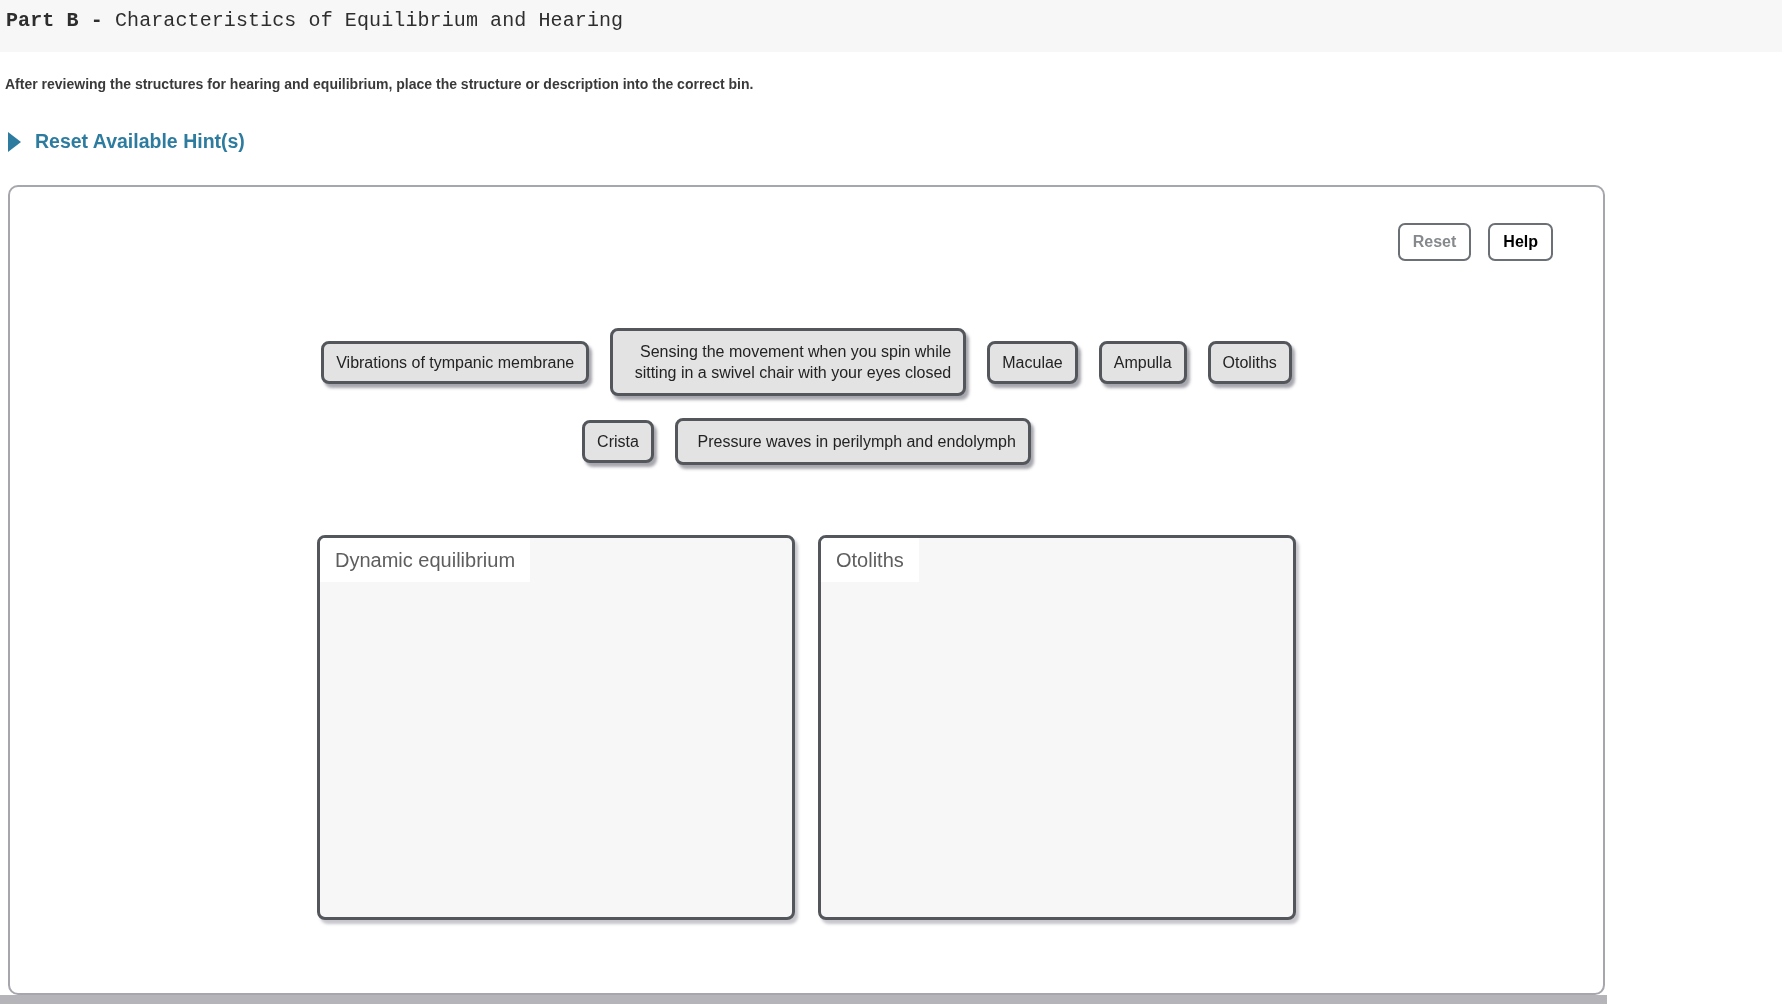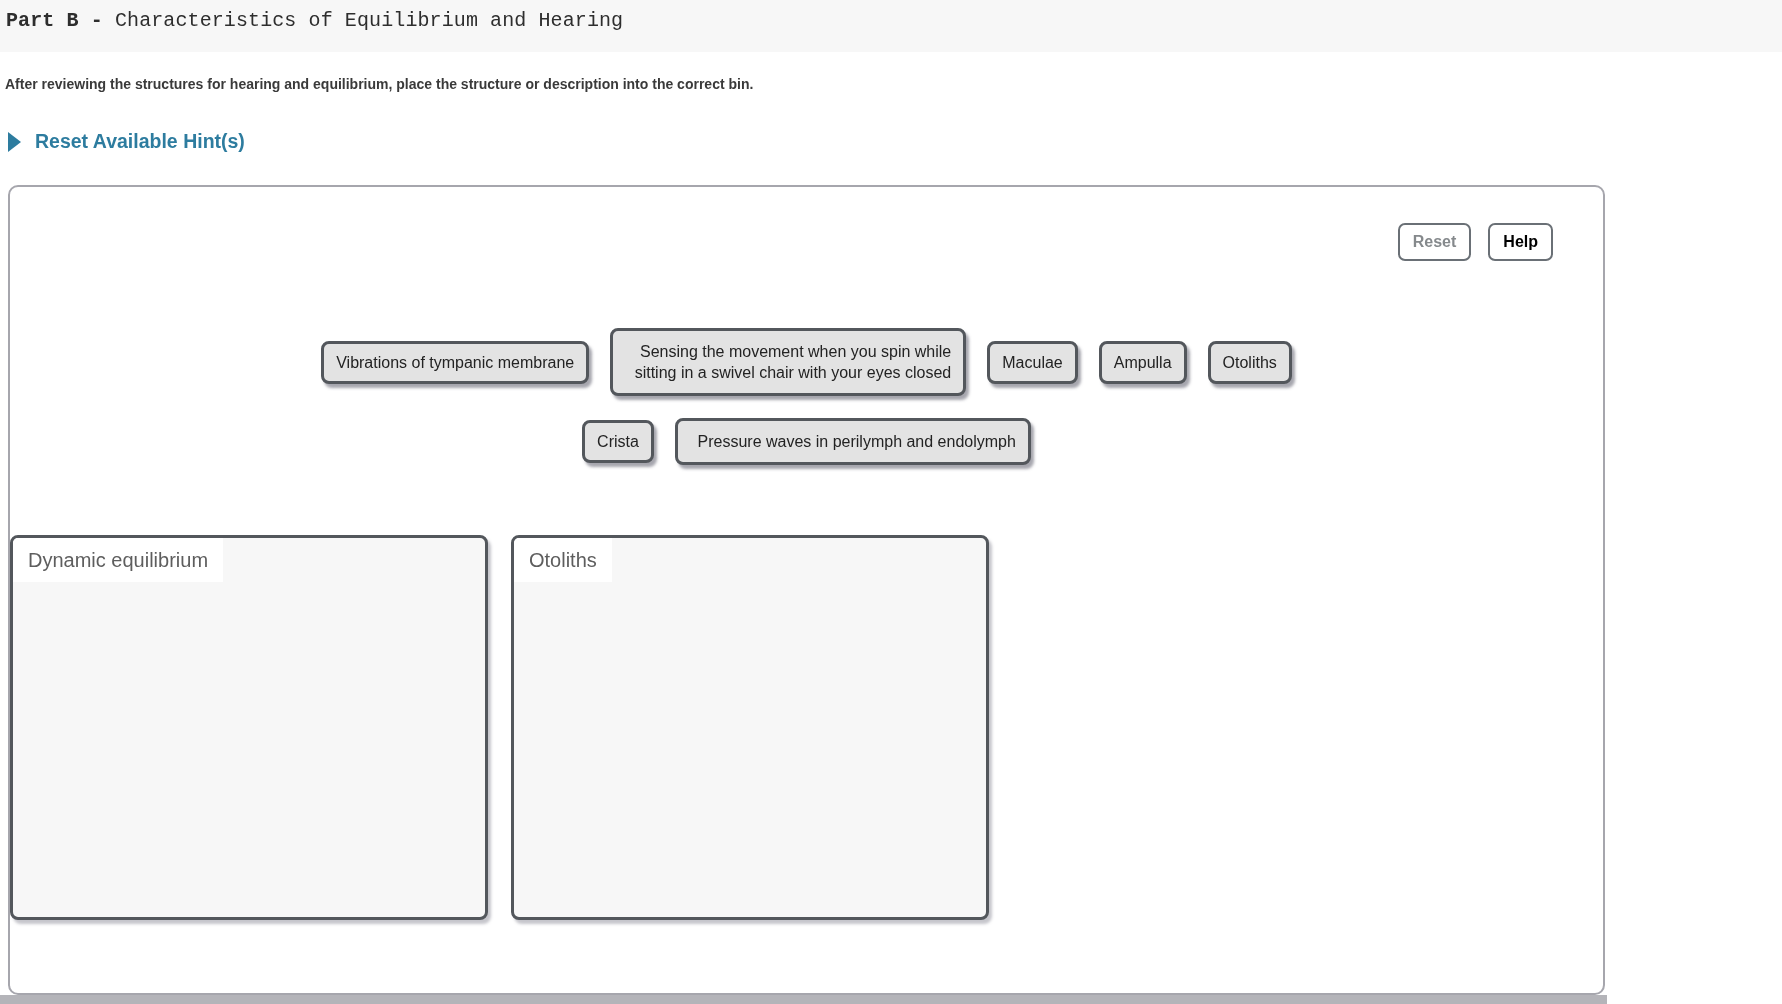--- a/index.html
+++ b/index.html
@@ -78,21 +78,21 @@
     padding: 8px 12px;
     font-size: 16px; color: #232323;
     text-align: right; line-height: 21px;
     box-shadow: 3px 4px 3px rgba(93, 93, 108, 0.55);
     cursor: grab; user-select: none;
   }
   .chip.wide { width: 356px; padding: 10px 12px; }
 
   
   .bins-row {
-    display: flex; justify-content: flex-start; gap: 23px;
+    display: flex; justify-content: center; gap: 23px;
     margin-top: 70px;
   }
   .bin {
     width: 478px; height: 385px;
     background: #f7f7f7;
     border: 3px solid #53575c;
     border-radius: 8px;
     box-shadow: 3px 4px 3px rgba(128, 128, 142, 0.45);
     overflow: hidden;
   }

